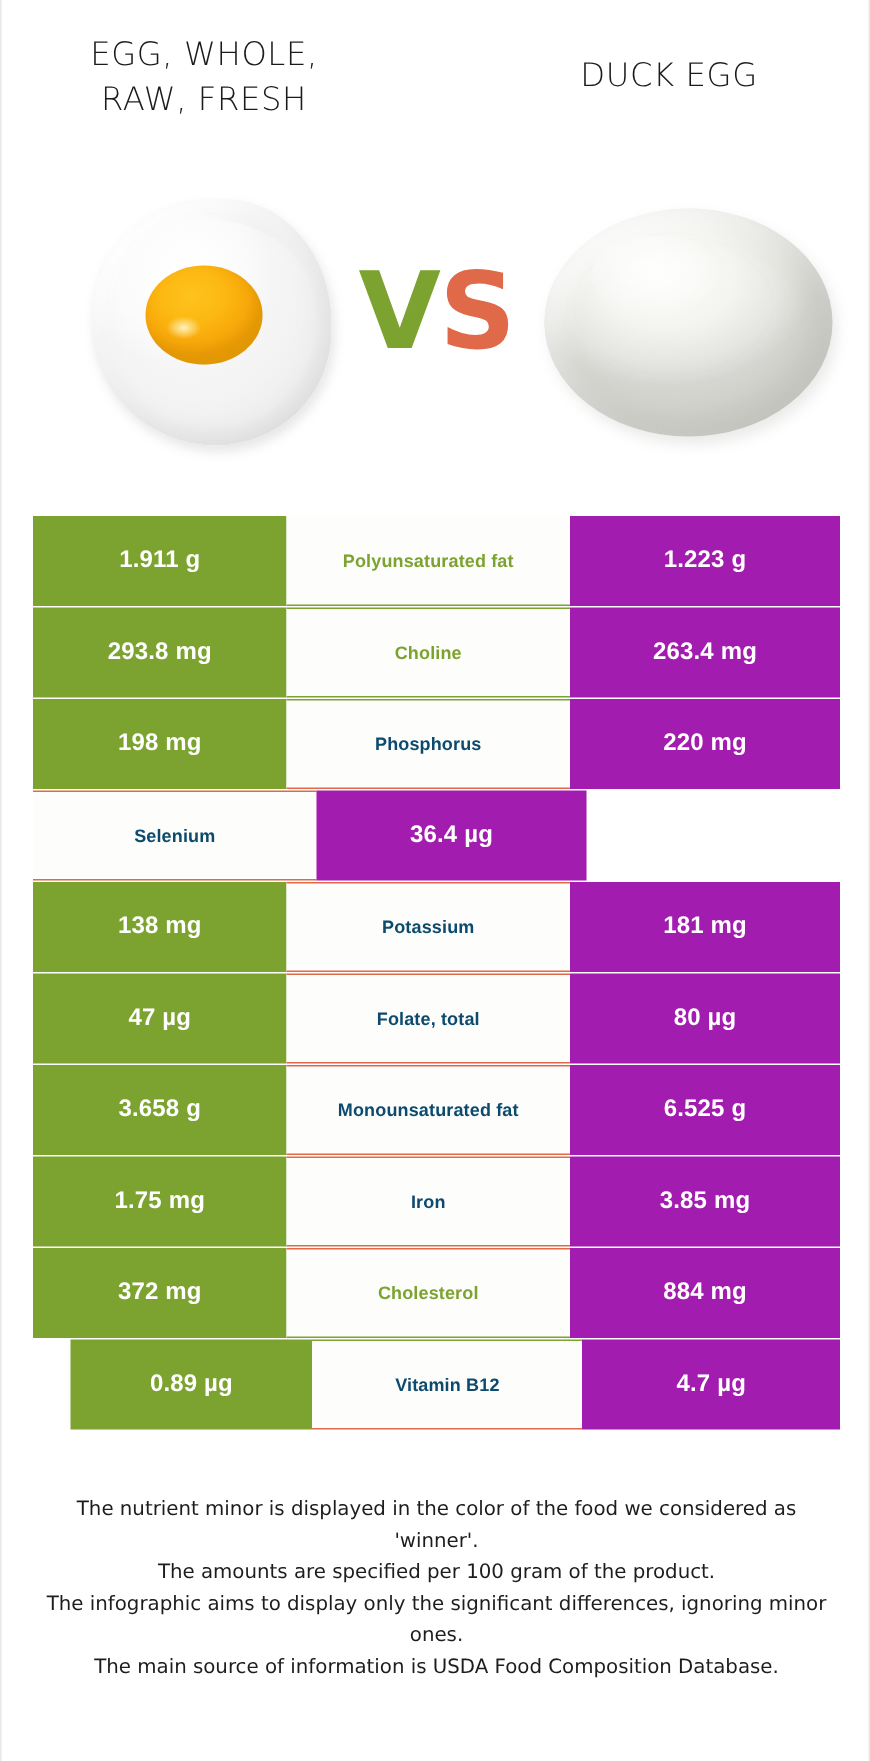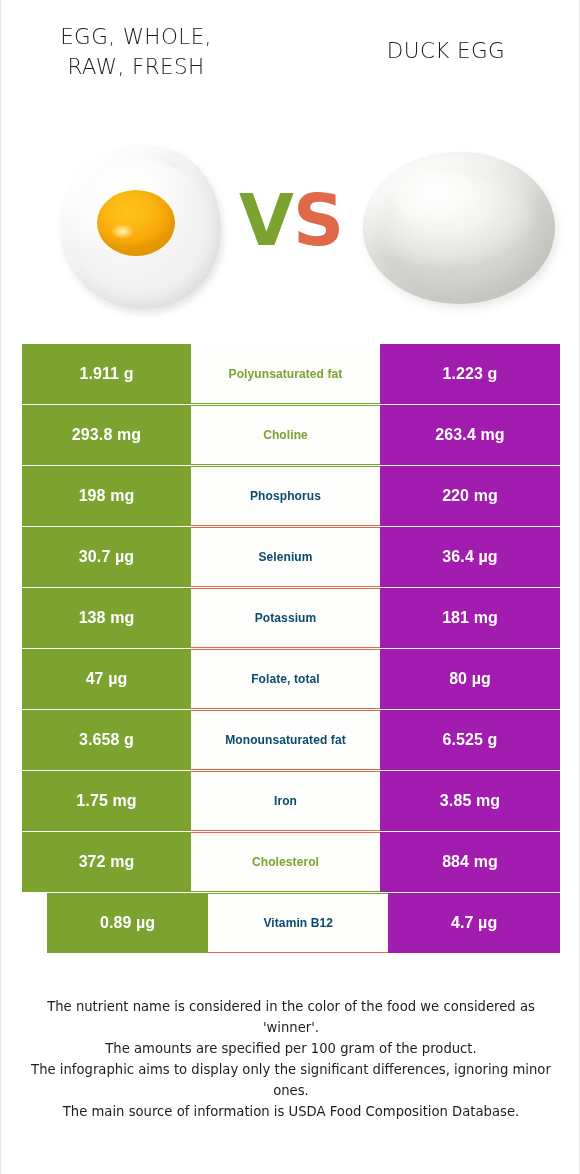--- a/index.html
+++ b/index.html
@@ -41,21 +41,21 @@
     text-align: center;
     text-transform: uppercase;
     white-space: pre-line;
   }
   .title-left  { left: 12px;  width: 246px; }
   .title-right { left: 322px; width: 246px; top: 36px; }
 
   
   .imagery {
     position: absolute;
-    top: 130px; left: 0;
+    top: 117px; left: 0;
     width: 560px;
     height: 208px;
   }
 
   
   .fried-egg {
     position: absolute;
     left: 58px; top: 12px;
     width: 168px; height: 172px;
   }
@@ -240,21 +240,20 @@
         <div class="cell cell-left">293.8 mg</div>
         <div class="cell cell-name">Choline</div>
         <div class="cell cell-right">263.4 mg</div>
       </div>
       <div class="row win-orange top-green">
         <div class="cell cell-left">198 mg</div>
         <div class="cell cell-name">Phosphorus</div>
         <div class="cell cell-right">220 mg</div>
       </div>
       <div class="row win-orange top-orange">
-        <div class="cell cell-left">30.7 µg</div>
         <div class="cell cell-name">Selenium</div>
         <div class="cell cell-right">36.4 µg</div>
       </div>
       <div class="row win-orange top-orange">
         <div class="cell cell-left">138 mg</div>
         <div class="cell cell-name">Potassium</div>
         <div class="cell cell-right">181 mg</div>
       </div>
       <div class="row win-orange top-orange">
         <div class="cell cell-left">47 µg</div>
@@ -277,19 +276,19 @@
         <div class="cell cell-right">884 mg</div>
       </div>
       <div class="row win-orange top-green">
         <div class="cell cell-left">0.89 µg</div>
         <div class="cell cell-name">Vitamin B12</div>
         <div class="cell cell-right">4.7 µg</div>
       </div>
     </div>
 
   <div class="footnote" id="footnote">
-      <p>The nutrient name is considered in the color of the food we considered as 'winner'.</p>
+      <p>The nutrient minor is displayed in the color of the food we considered as 'winner'.</p>
       <p>The amounts are specified per 100 gram of the product.</p>
       <p>The infographic aims to display only the significant differences, ignoring minor ones.</p>
       <p>The main source of information is USDA Food Composition Database.</p>
     </div>
 
 </div>
 
 </body></html>

